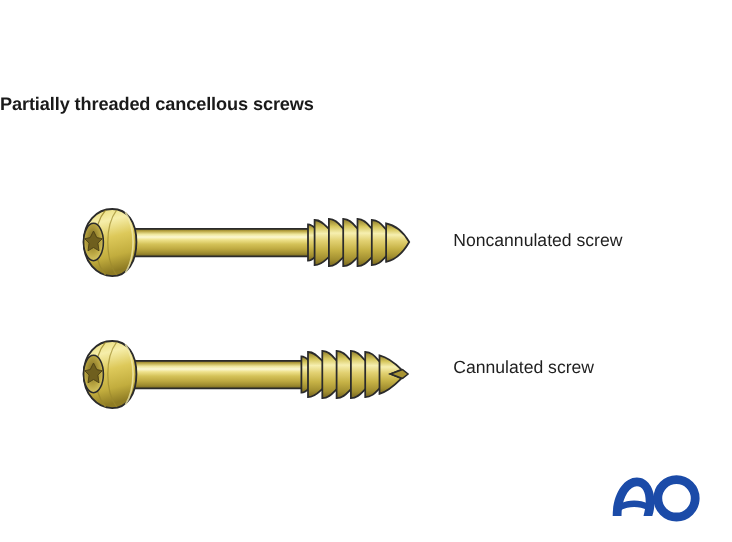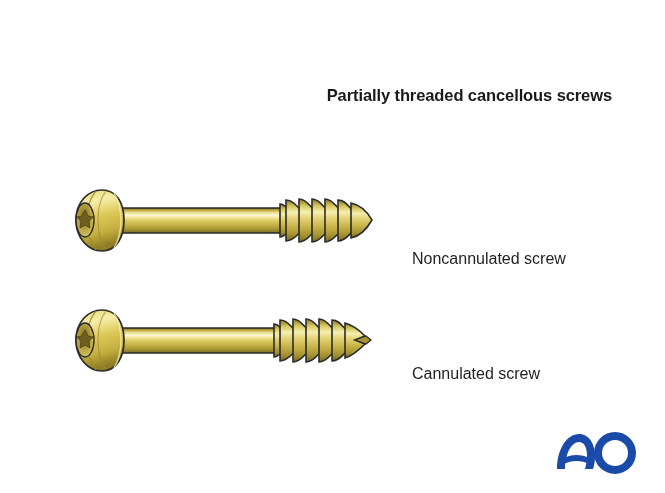--- a/index.html
+++ b/index.html
@@ -16,36 +16,35 @@
     width: 665px;
     height: 493px;
     background: #ffffff;
     overflow: hidden;
   }
   #figure-title {
     position: absolute;
     left: 0;
     top: 86px;
     width: 612px;
-    text-align: right;
+    text-align: left;
     font-size: 16.5px;
     font-weight: bold;
     color: #1a1a1a;
     letter-spacing: -0.1px;
     font-family: "Liberation Sans", sans-serif;
   }
   .screw-label {
     position: absolute;
     left: 412px;
     font-size: 16px;
     font-weight: normal;
     color: #1f1f1f;
     white-space: nowrap;
     font-family: "Liberation Sans", sans-serif;
-    margin-top: 39px;
   }
   #label-noncannulated { top: 211px; }
   #label-cannulated    { top: 326px; }
 
   .screw-figure {
     position: absolute;
     left: 58px;
   }
   #screw-noncannulated { top: 182px; }
   #screw-cannulated    { top: 302px; }

